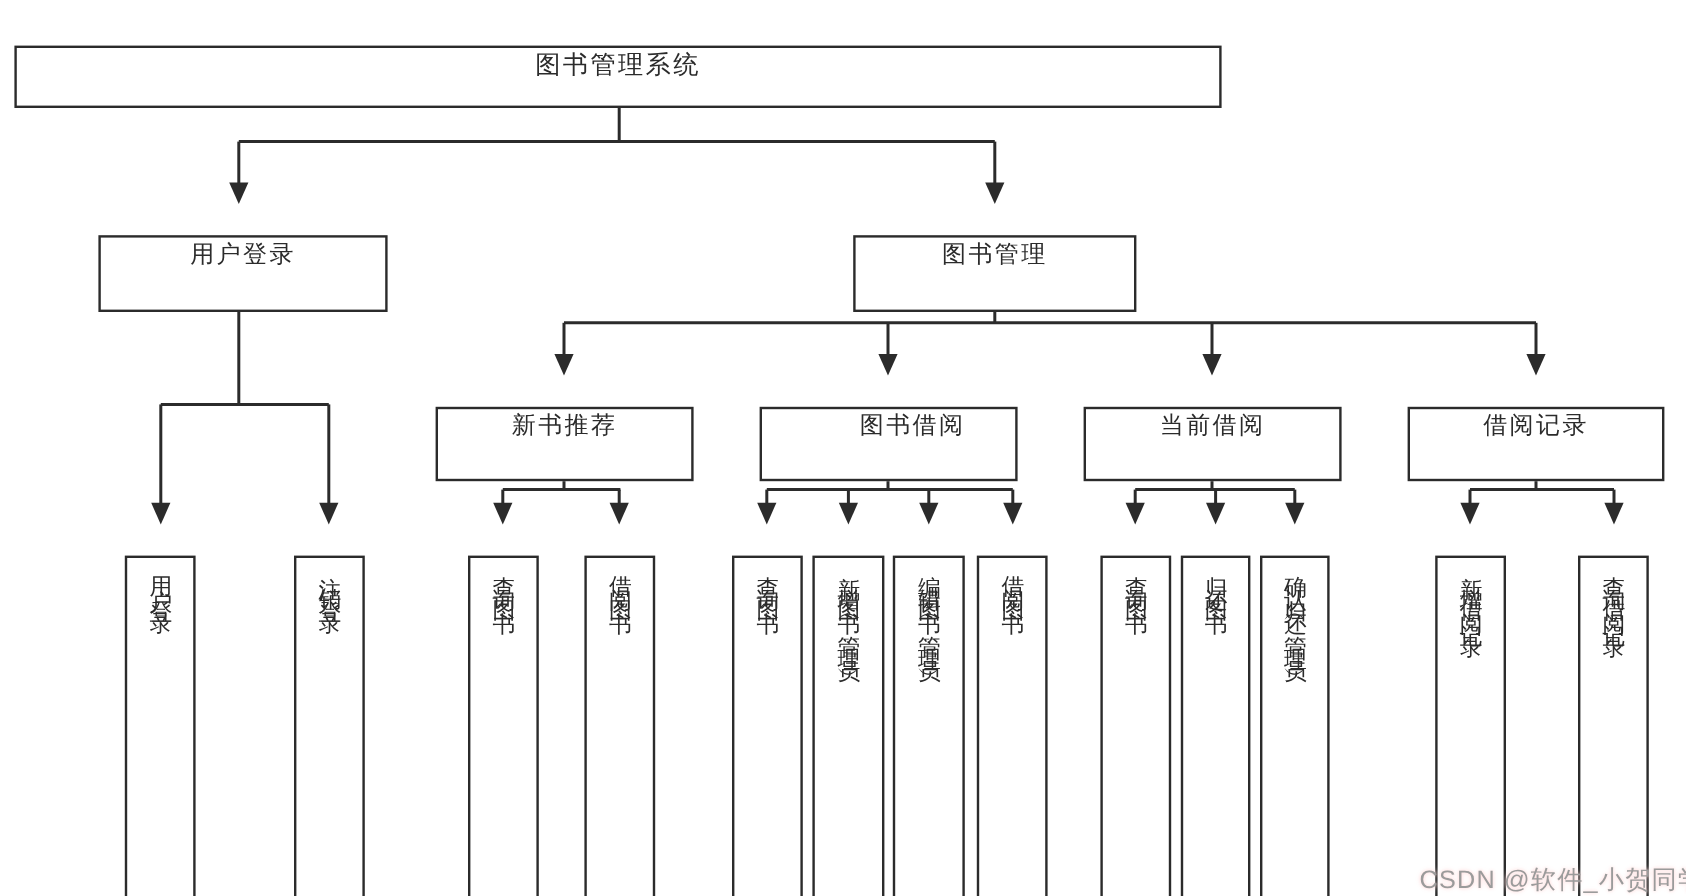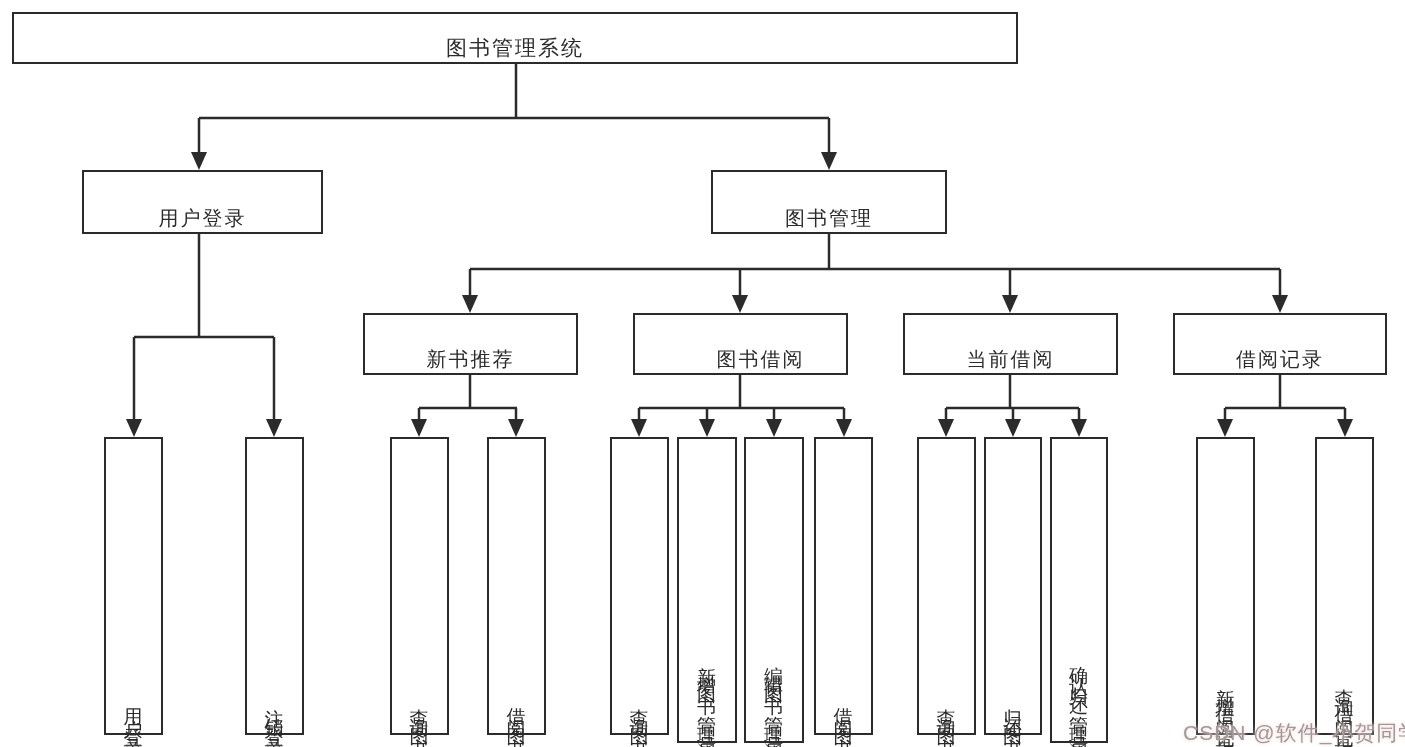--- a/index.html
+++ b/index.html
@@ -9,22 +9,23 @@
     background:#ffffff;
     font-family:"Liberation Sans","DejaVu Sans",sans-serif;
     overflow:hidden;
   }
   .connectors{position:absolute;left:0;top:0;width:1405px;height:747px;pointer-events:none;}
   .box{
     position:absolute;
     background:#ffffff;
     border:2.5px solid #2b2b2b;
     box-sizing:border-box;
-    display:flex;align-items:flex-end;justify-content:center;
+    display:flex;align-items:flex-start;justify-content:center;
     color:#2b2b2b;
+    margin-top:26px;
   }
   .root{left:12px;top:12px;width:1006px;height:52px;font-size:21px;letter-spacing:2px;}
   .lvl2{top:170px;height:64px;font-size:20px;letter-spacing:2px;}
   .lvl2.n0{left:82px;width:241px;}
   .lvl2.n1{left:711px;width:236px;}
   .lvl3{top:313px;height:62px;font-size:20px;letter-spacing:2px;}
   .lvl3.n0{left:363px;width:215px;}
   .lvl3.n1{left:633px;width:215px;padding-left:40px;}
   .lvl3.n2{left:903px;width:215px;}
   .lvl3.n3{left:1173px;width:214px;}

